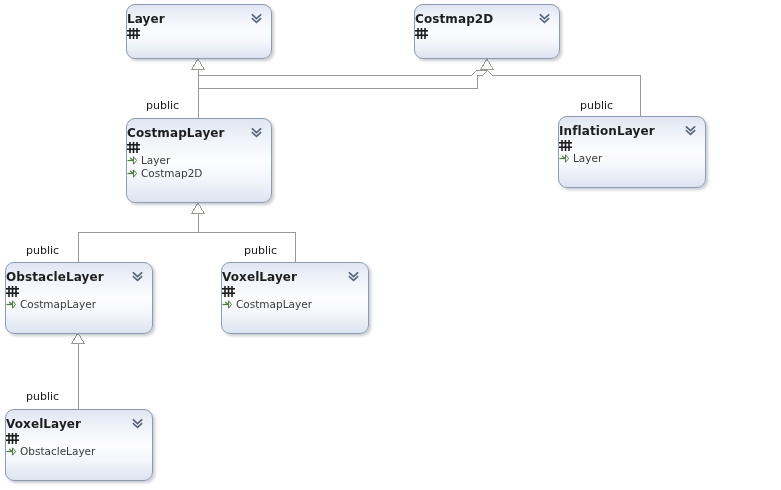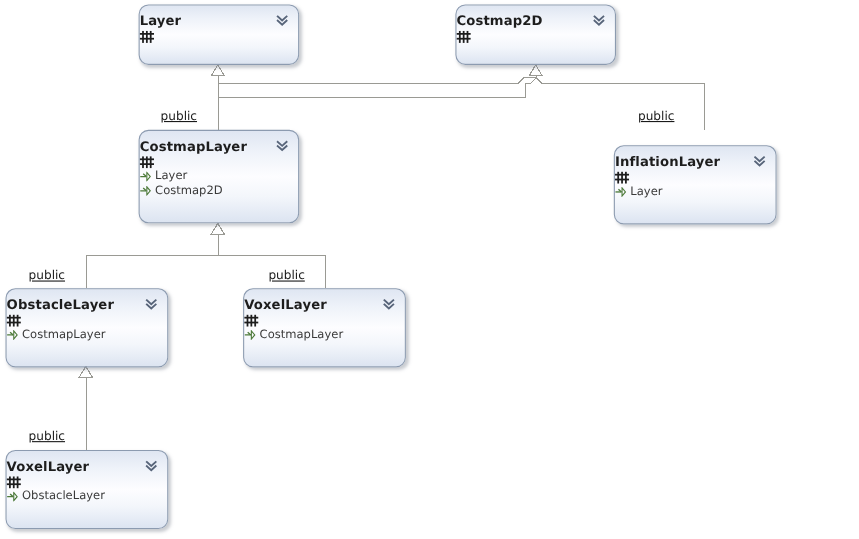--- a/index.html
+++ b/index.html
@@ -95,21 +95,20 @@
 
   
   .edge-label {
     position: absolute;
     z-index: 4;
     font-size: 11px;
     color: #1a1a1a;
     line-height: 12px;
     white-space: nowrap;
     background: transparent;
-    text-decoration: underline;
   }
 </style>
 </head>
 <body>
 
 <div id="canvas">
 
   <svg id="edges" viewBox="0 0 781 490" width="781" height="490">
     <defs>
       <g id="tri">
@@ -229,21 +228,21 @@
       </div>
     </div>
     <svg class="chevron" viewBox="0 0 13 13">
       <g fill="none" stroke="#58657a" stroke-width="1.7" stroke-linecap="square">
         <polyline points="2.5,3 6.5,6.6 10.5,3"></polyline>
         <polyline points="2.5,6.8 6.5,10.4 10.5,6.8"></polyline>
       </g>
     </svg>
   </div>
 
-  <div class="node" style="left:558px; top:132px; width:148px; height:72px;">
+  <div class="node" style="left:558px; top:116px; width:148px; height:72px;">
     <div class="node-title">InflationLayer</div>
     <svg class="class-glyph" viewBox="0 0 13 11">
       <g fill="#1d1d1d">
         <rect x="0" y="2" width="13" height="1.6"></rect>
         <rect x="0" y="6.4" width="13" height="1.6"></rect>
         <rect x="2.2" y="0" width="1.6" height="11"></rect>
         <rect x="5.7" y="0" width="1.6" height="11"></rect>
         <rect x="9.2" y="0" width="1.6" height="11"></rect>
       </g>
     </svg>

